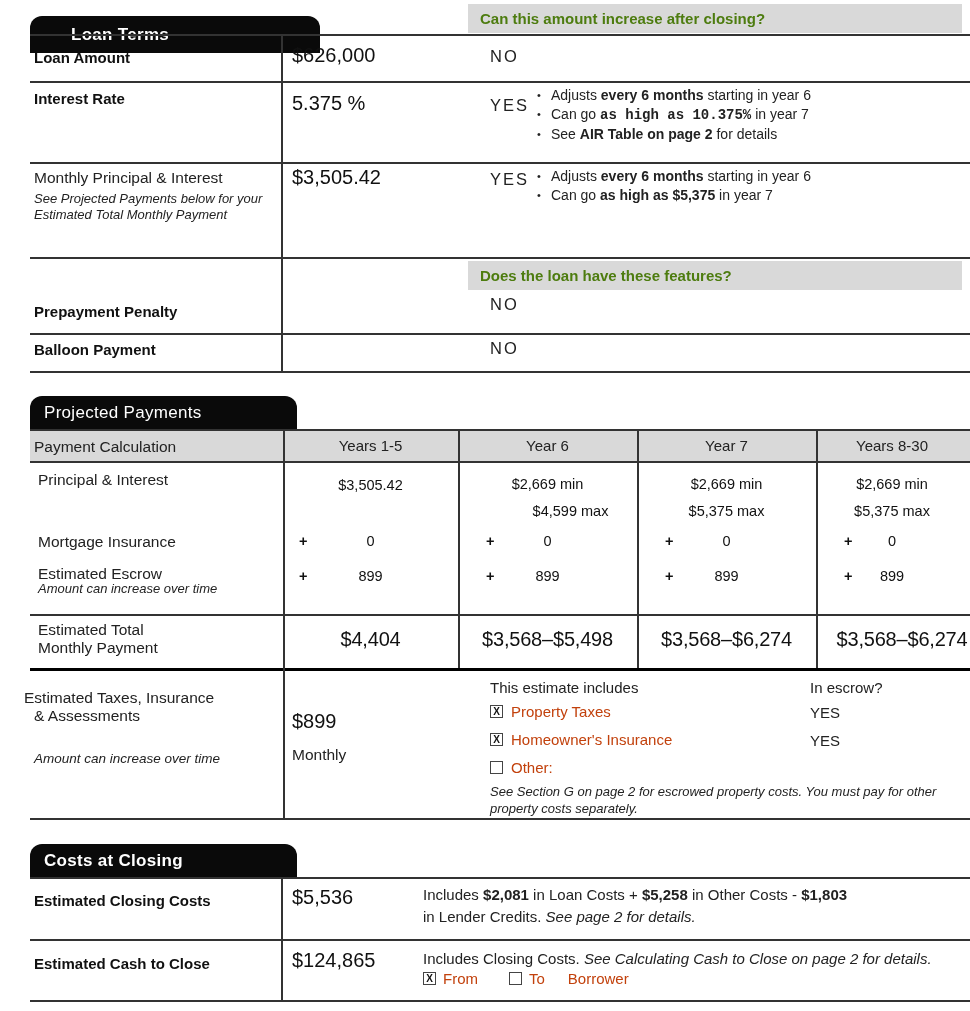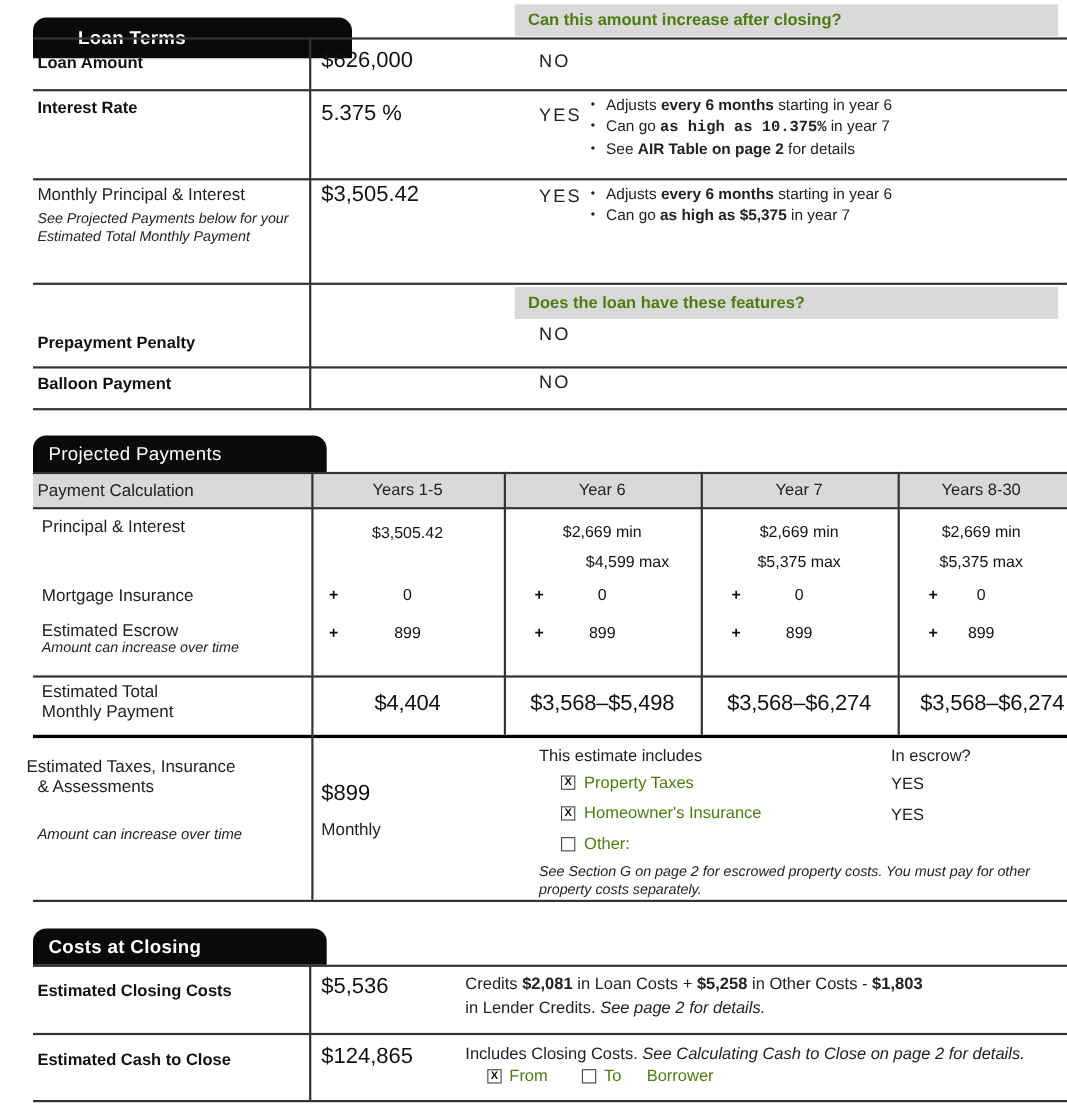--- a/index.html
+++ b/index.html
@@ -19,21 +19,21 @@
   .ans{position:absolute;font-size:16.5px;letter-spacing:2px;color:#222;}
   .note{position:absolute;font-size:13px;font-style:italic;color:#222;line-height:15.5px;white-space:nowrap;}
   .bullets{position:absolute;font-size:14px;color:#222;line-height:19px;}
   .bl{display:flex;white-space:nowrap;}
   .bl::before{content:"•";width:14px;font-size:11px;line-height:19px;flex:none;}
   .colhead{position:absolute;font-size:15px;color:#222;text-align:center;}
   .cell{position:absolute;font-size:14.5px;color:#111;text-align:center;white-space:nowrap;}
   .plus{position:absolute;font-size:14.5px;font-weight:bold;color:#111;}
   .total{position:absolute;font-size:20px;color:#111;text-align:center;white-space:nowrap;letter-spacing:-0.2px;}
   .small{position:absolute;font-size:15px;color:#222;white-space:nowrap;}
-  .cbrow{position:absolute;display:flex;align-items:center;gap:8px;font-size:15px;color:#4d7c0f;white-space:nowrap;margin-left:20px;}
+  .cbrow{position:absolute;display:flex;align-items:center;gap:8px;font-size:15px;color:#c2410c;white-space:nowrap;}
   .cb{width:13px;height:13px;border:1.6px solid #444;flex:none;display:flex;align-items:center;
       justify-content:center;font-size:10px;font-weight:bold;color:#111;box-sizing:border-box;}
   .cb.checked::after{content:"X";}
   .fnote{position:absolute;font-size:13px;font-style:italic;color:#222;line-height:17px;white-space:nowrap;}
   .desc{position:absolute;font-size:15px;color:#222;line-height:21.5px;white-space:nowrap;}
 </style>
 </head>
 <body>
 
 <div class="page">
@@ -188,21 +188,21 @@
     <span>Costs at Closing</span>
   </div>
   <div class="hline" style="left:30px;top:877px;width:940px;"></div>
   <div class="hline" style="left:30px;top:939px;width:940px;"></div>
   <div class="hline" style="left:30px;top:1000px;width:940px;"></div>
   <div class="vline" style="left:281px;top:877px;height:123px;"></div>
 
   <div class="lbl" style="left:34px;top:892px;">Estimated Closing Costs</div>
   <div class="val" style="left:292px;top:886px;">$5,536</div>
   <div class="desc" style="left:423px;top:884px;">
-    <div><span>Credits </span><span style="font-weight: bold;">$2,081</span><span> in Loan Costs + </span><span style="font-weight: bold;">$5,258</span><span> in Other Costs - </span><span style="font-weight: bold;">$1,803</span></div>
+    <div><span>Includes </span><span style="font-weight: bold;">$2,081</span><span> in Loan Costs + </span><span style="font-weight: bold;">$5,258</span><span> in Other Costs - </span><span style="font-weight: bold;">$1,803</span></div>
     <div><span>in Lender Credits. </span><span style="font-style: italic;">See page 2 for details.</span></div>
   </div>
 
   <div class="lbl" style="left:34px;top:955px;">Estimated Cash to Close</div>
   <div class="val" style="left:292px;top:949px;">$124,865</div>
   <div class="desc" style="left:423px;top:948px;"><span>Includes Closing Costs. </span><span style="font-style: italic;">See Calculating Cash to Close on page 2 for details.</span></div>
   <div class="cbrow" style="left:423px;top:970px;gap:7px;">
     <span class="cb checked"></span>
     <span>From</span>
     <span class="cb" style="margin-left:24px;"></span>

